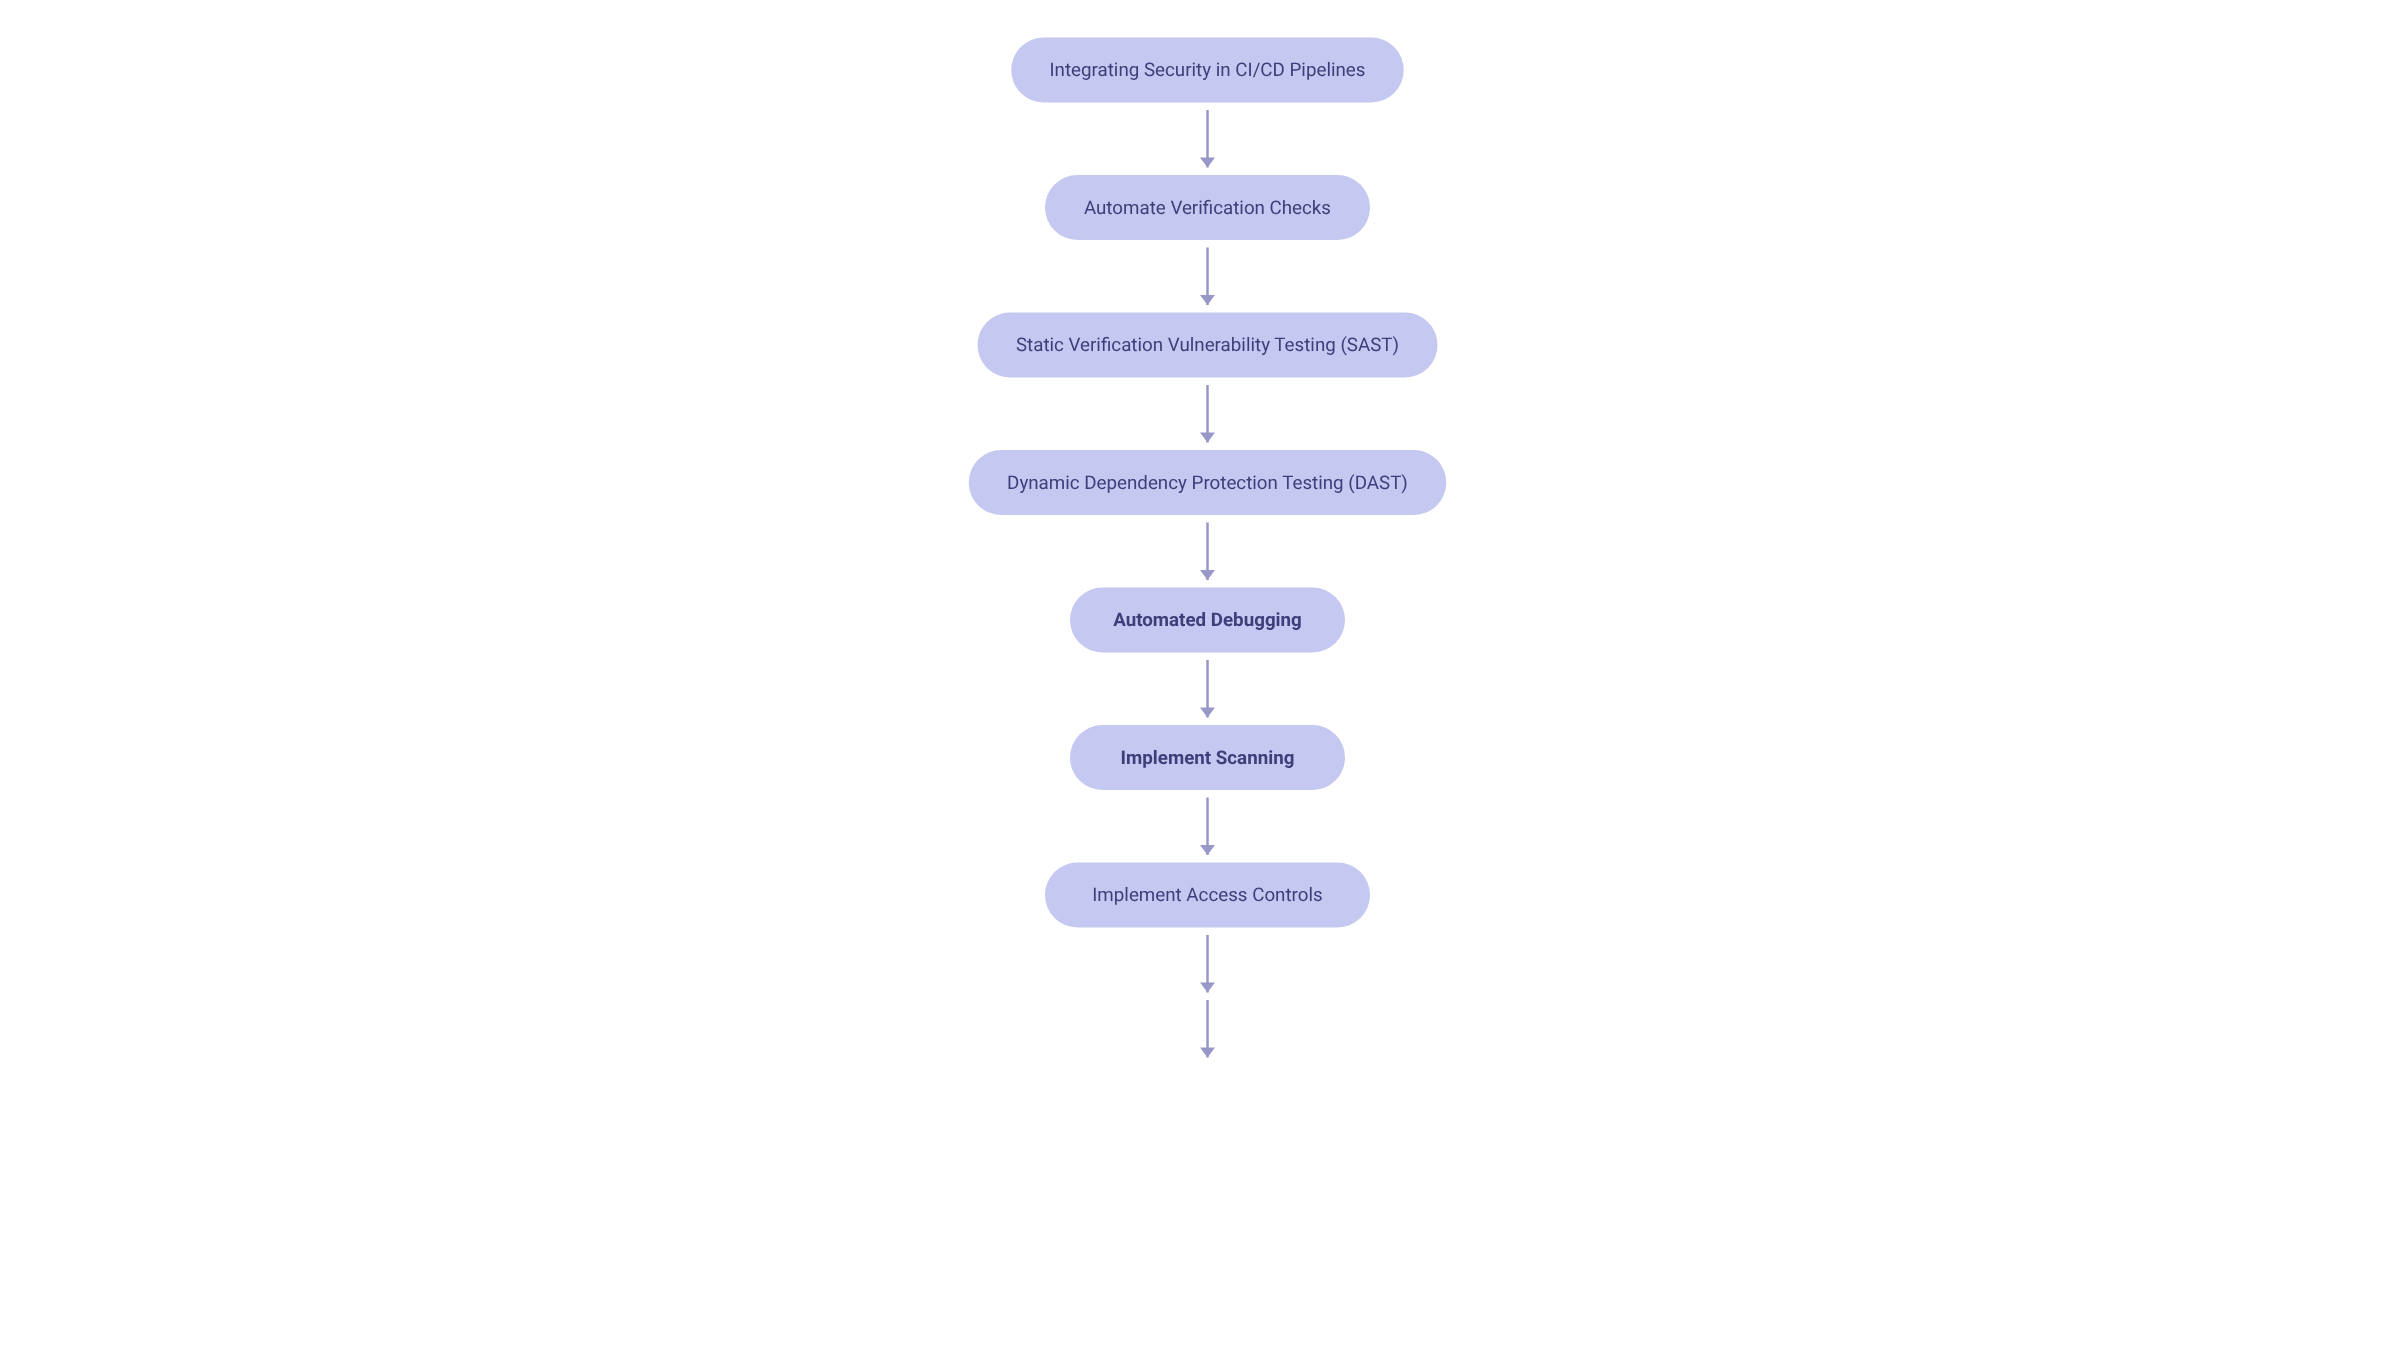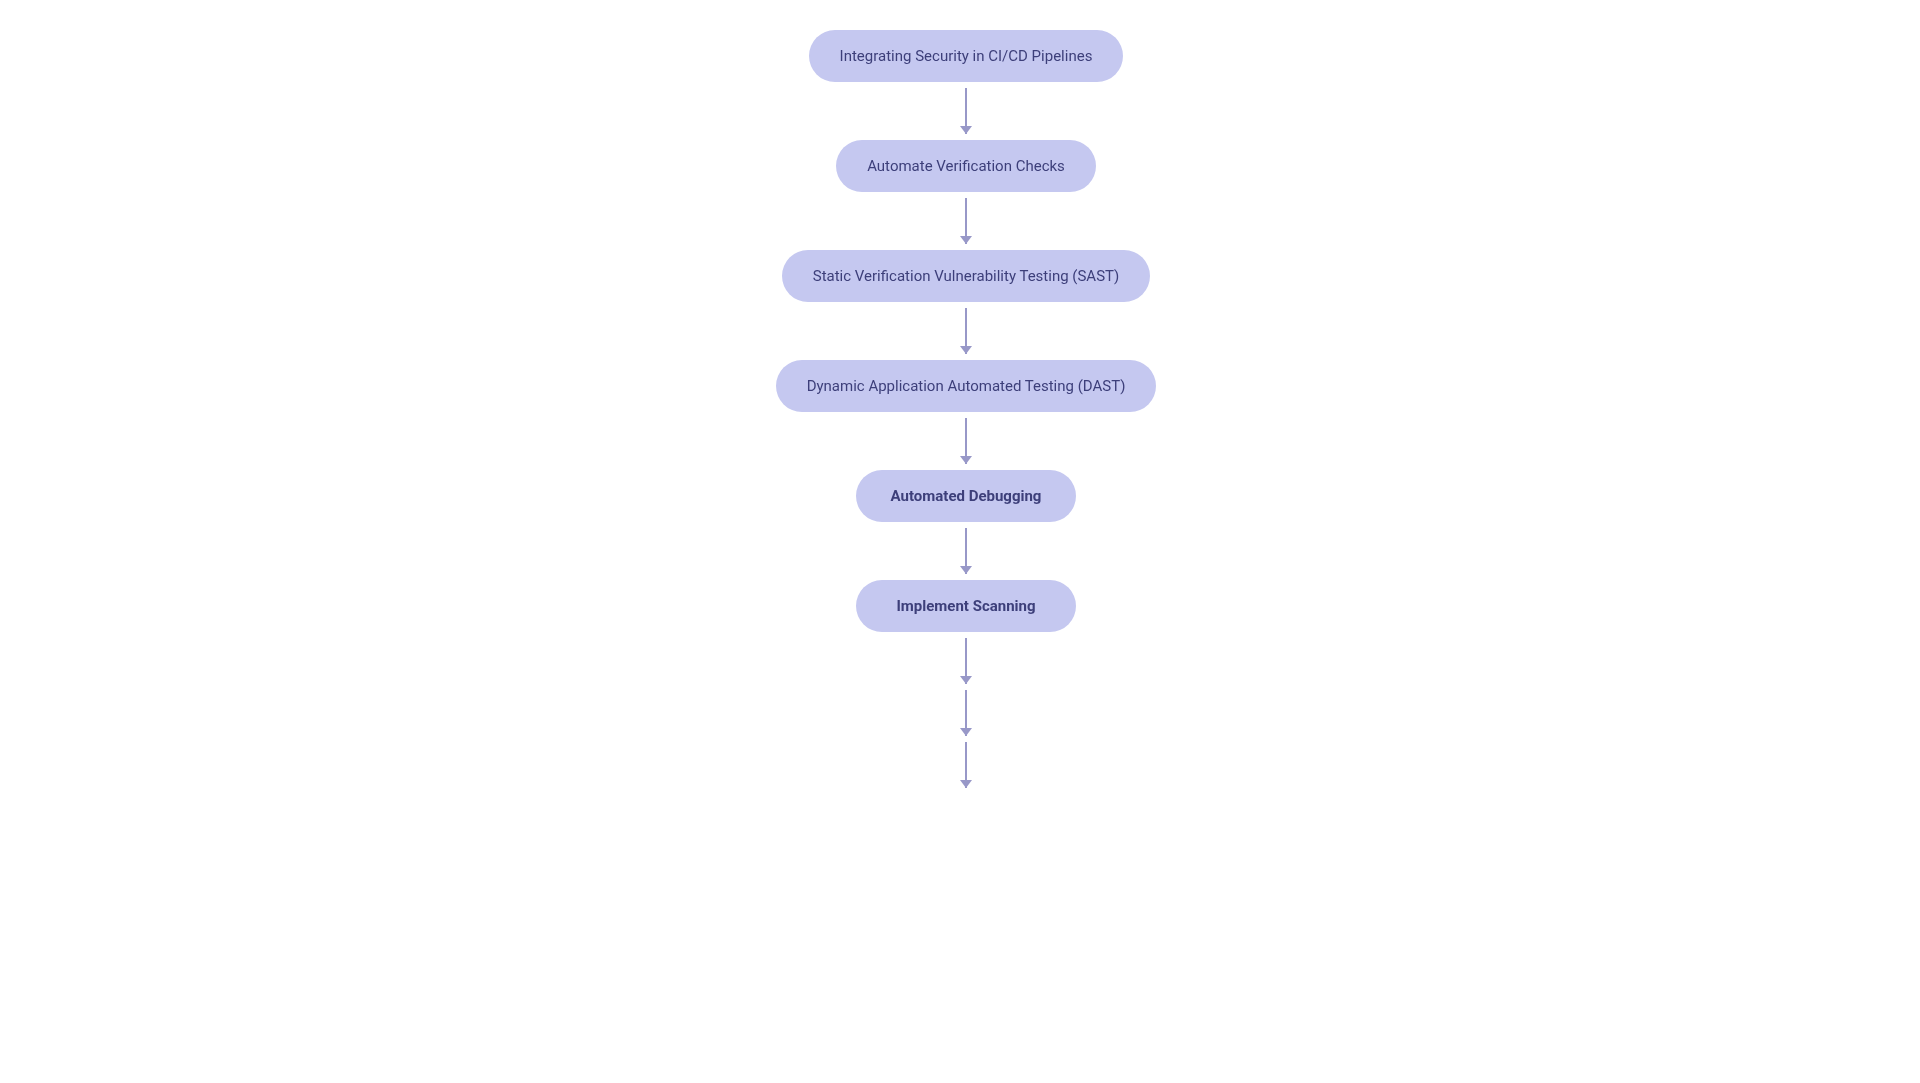--- a/index.html
+++ b/index.html
@@ -96,37 +96,40 @@
 
   <div class="arrow"></div>
 
   <div class="flow-node wide">
     <span>Static Verification Vulnerability Testing (SAST)</span>
   </div>
 
   <div class="arrow"></div>
 
   <div class="flow-node wide">
-    <span>Dynamic Application Automated Testing (DAST)</span>
+    <span>Dynamic Dependency Protection Testing (DAST)</span>
   </div>
 
   <div class="arrow"></div>
 
   <div class="flow-node narrow">
     <span>Automated Debugging</span>
   </div>
 
   <div class="arrow"></div>
 
   <div class="flow-node narrow">
     <span>Implement Scanning</span>
   </div>
 
   <div class="arrow"></div>
 
+  <div class="flow-node medium">
+    <span>Implement Access Controls</span>
+  </div>
 
   <div class="arrow"></div>
 
 
   <div class="arrow"></div>
 
 
 </div>
 
 </body></html>

